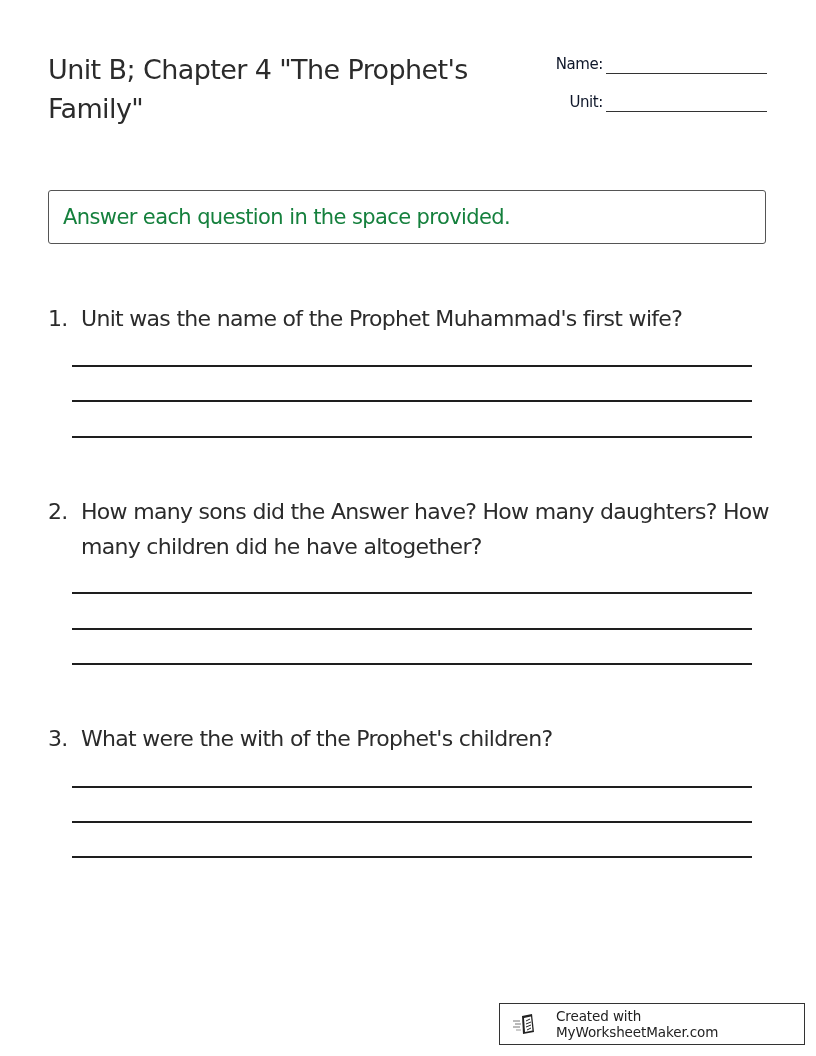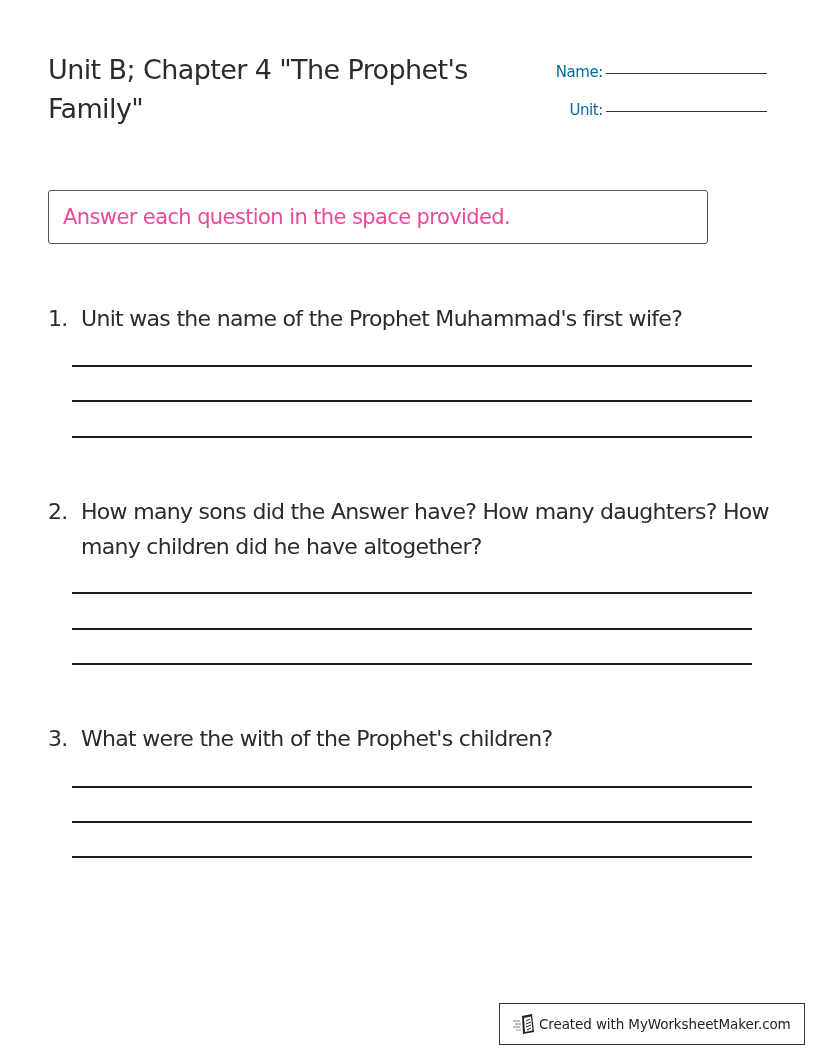--- a/index.html
+++ b/index.html
@@ -32,49 +32,48 @@
       left: 520px;
       width: 250px;
       height: 24px;
     }
     .meta-row .label {
       position: absolute;
       right: 167px;
       top: 0;
       font-size: 15px;
       letter-spacing: -0.4px;
-      color: #0369a1;
-      margin-top: 8px;
+      color: #0f172a;
     }
     .meta-row .blank {
       position: absolute;
       left: 86px;
       top: 18px;
       width: 161px;
       height: 0;
       border-bottom: 1.5px solid #333;
     }
     .meta-name { top: 55px; }
     .meta-date { top: 93px; }
 
     .instructions {
       position: absolute;
       left: 48px;
       top: 190px;
-      width: 660px;
+      width: 718px;
       height: 54px;
       box-sizing: border-box;
       border: 1.5px solid #555;
       border-radius: 3px;
       padding: 0 0 0 14px;
       display: flex;
       align-items: center;
       font-size: 21px;
       letter-spacing: -0.6px;
-      color: #ec4899;
+      color: #15803d;
     }
 
     .question {
       position: absolute;
       left: 48px;
       width: 730px;
     }
     .question .q-text {
       display: flex;
       font-size: 22px;
@@ -105,21 +104,21 @@
       position: absolute;
       left: 499px;
       top: 1003px;
       width: 306px;
       height: 42px;
       box-sizing: border-box;
       border: 1.5px solid #333;
       display: flex;
       align-items: center;
       padding-left: 12px;
-      gap: 3px;
+      gap: 20px;
       font-size: 13.5px;
       color: #222;
       letter-spacing: -0.1px;
     }
     .footer .logo {
       width: 24px;
       height: 22px;
       flex: none;
     }
   </style>

